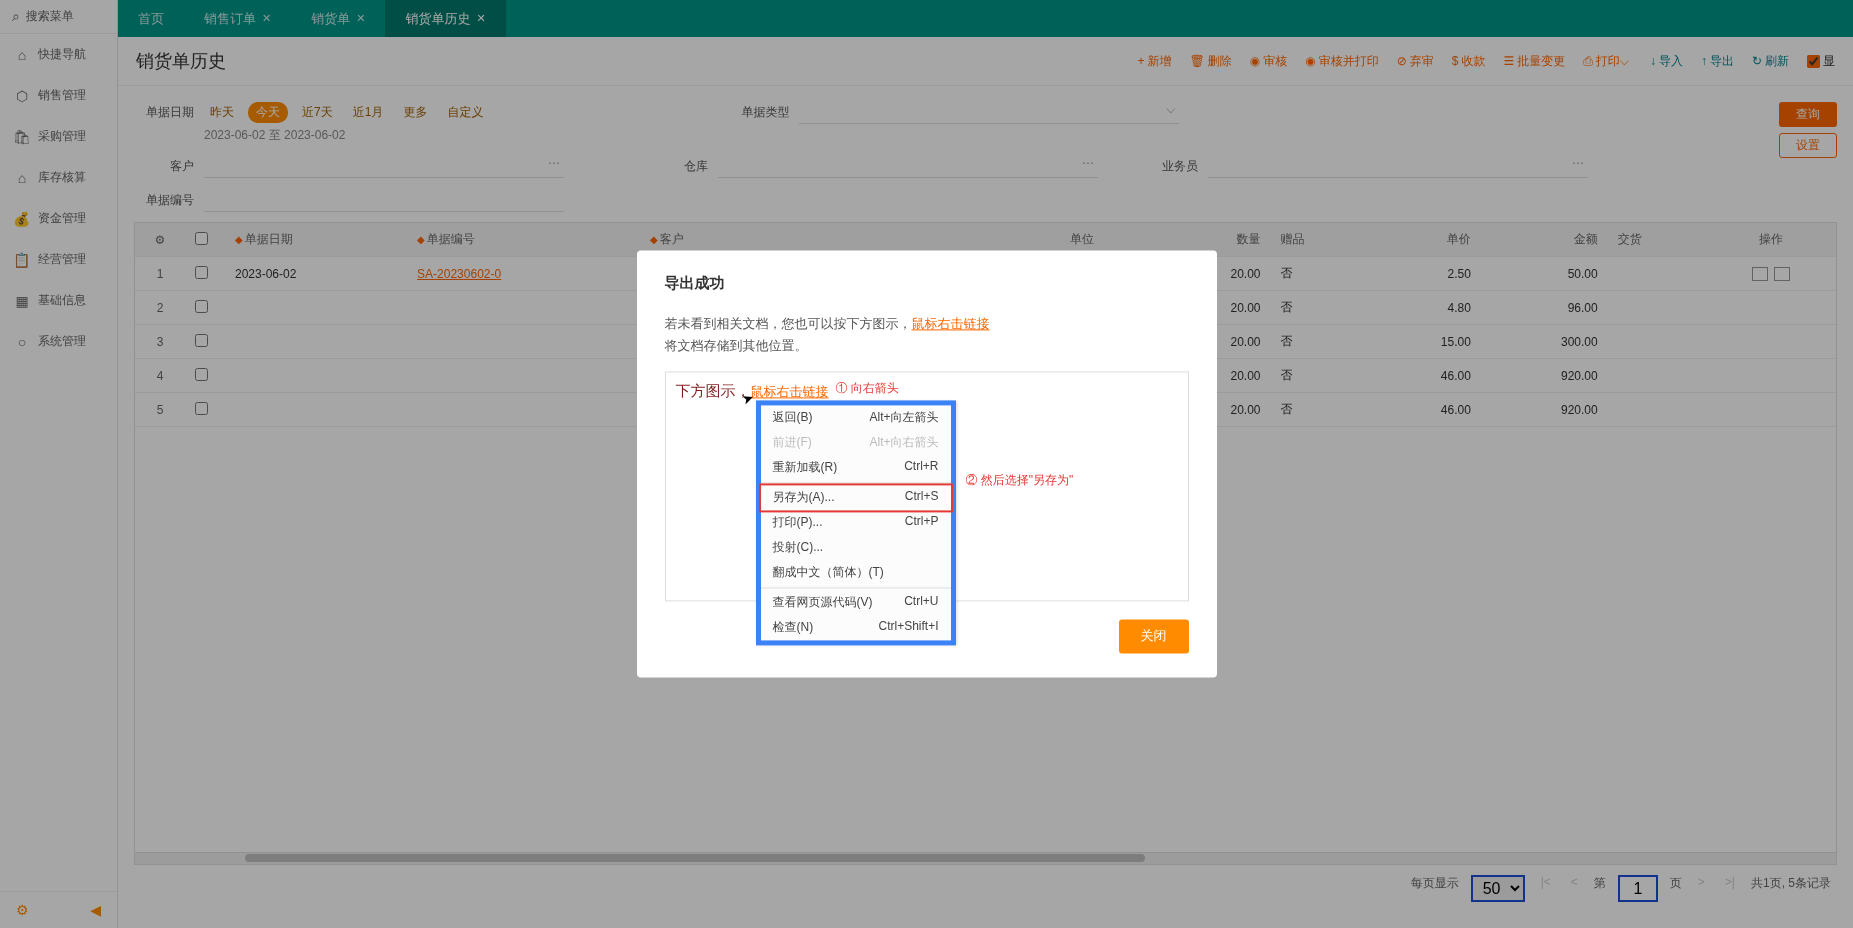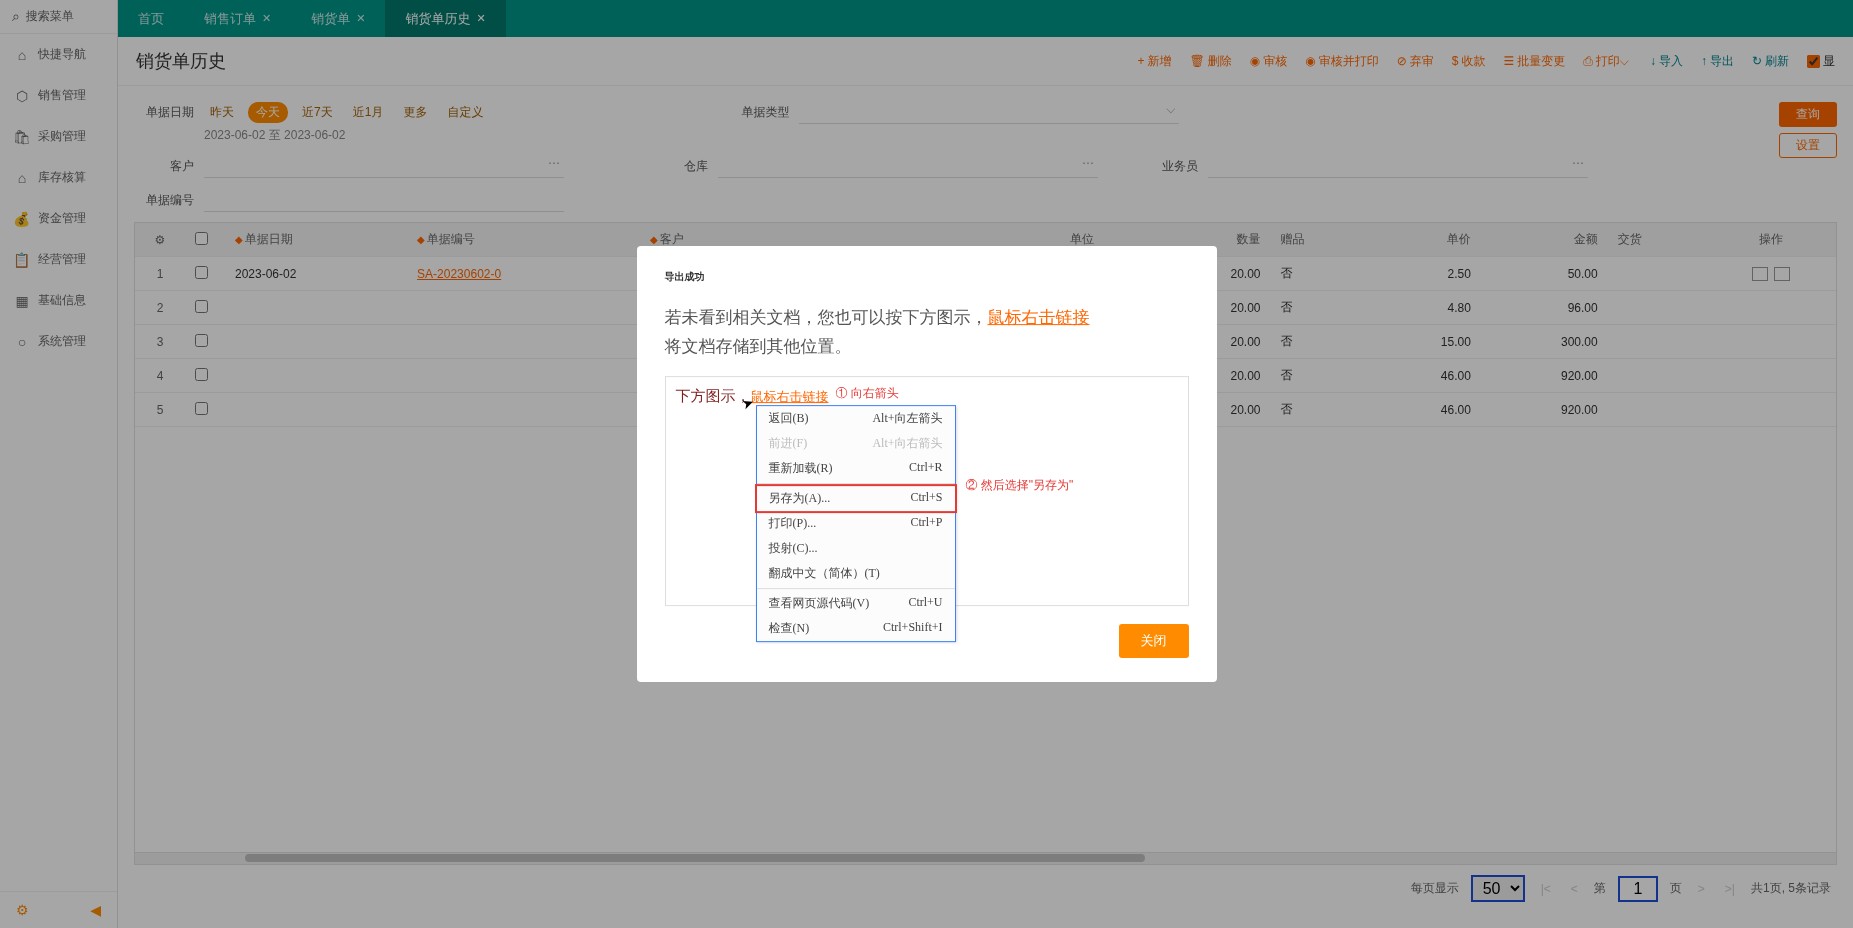--- a/index.html
+++ b/index.html
@@ -70,36 +70,36 @@
     
     
     .totals-row { display: flex; background: #fafafa; border: 1px solid #e0e0e0; border-top: none; padding: 8px 10px; font-size: 12px; font-weight: 600; }
     .totals-row .lbl { width: 200px; }
     .totals-row .tval { margin-left: auto; margin-right: 240px; }
     .totals-row .tval2 { margin-right: 160px; }
     .hscroll { height: 12px; background: #f0f0f0; border: 1px solid #e0e0e0; border-top: none; position: relative; overflow: hidden; }
     .hscroll .thumb { position: absolute; left: 110px; width: 900px; top: 1px; height: 8px; background: #c0c0c0; border-radius: 4px; }
     
     
-    .pagination { display: flex; align-items: center; justify-content: flex-end; gap: 12px; padding: 10px 6px; color: #666; }
+    .pagination { display: flex; justify-content: flex-end; gap: 12px; padding: 10px 6px; color: #666; }
     .pagination select, .pagination input { border: 2px solid #1d4ed8; padding: 2px 6px; font-size: 16px; }
     .pagination input { width: 40px; text-align: center; }
     .pag-btn { color: #ccc; cursor: pointer; padding: 0 4px; }
     
     
     .overlay { position: absolute; inset: 0; background: rgba(0,0,0,0.35); z-index: 100; }
     .modal { position: absolute; left: 50%; top: 50%; transform: translate(-50%, -50%); width: 580px; background: #fff; border-radius: 4px; z-index: 101; padding: 24px 28px; }
-    .modal-title { font-size: 10px; font-weight: 600; margin-bottom: 20px; }
-    .modal-text { color: #555; line-height: 1.7; margin-bottom: 14px; font-size: 17px; }
+    .modal-title { font-size: 15px; font-weight: 600; margin-bottom: 20px; }
+    .modal-text { color: #555; line-height: 1.7; margin-bottom: 14px; font-size: 13px; }
     .modal-text a { color: #ff6600; text-decoration: underline; }
     .modal-img { border: 1px solid #ddd; padding: 10px; margin-bottom: 18px; position: relative; height: 230px; }
     .hint-txt { color: #7f1d1d; font-size: 15px; }
     .hint-link { color: #ff6600; text-decoration: underline; font-size: 13px; }
     .anno-red { color: #e53935; font-size: 12px; position: absolute; }
-    .ctx-menu { position: absolute; left: 90px; top: 28px; width: 200px; border: 1px solid #3b82f6; background: #fcfcfc; box-shadow: 1px 1px 3px rgba(0,0,0,0.15); font-size: 12px; font-family: Liberation Serif, serif; }
+    .ctx-menu { position: absolute; left: 90px; top: 28px; width: 200px; border: 5px solid #3b82f6; background: #fcfcfc; box-shadow: 1px 1px 3px rgba(0,0,0,0.15); font-size: 12px; }
     .ctx-item { display: flex; justify-content: space-between; padding: 4px 12px; color: #444; }
     .ctx-item.disabled { color: #bbb; }
     .ctx-item.hl { outline: 2px solid #e53935; }
     .ctx-sep { border-top: 1px solid #ddd; margin: 2px 0; }
     .cursor-arrow { position: absolute; left: 76px; top: 18px; font-size: 14px; color: #000; transform: rotate(-20deg); }
     .modal-actions { text-align: right; }
     .modal-btn { background: #ff8c00; color: #fff; border: none; padding: 8px 22px; border-radius: 3px; cursor: pointer; font-size: 13px; }
     
     input[type=checkbox] { width: 13px; height: 13px; }
   </style>

